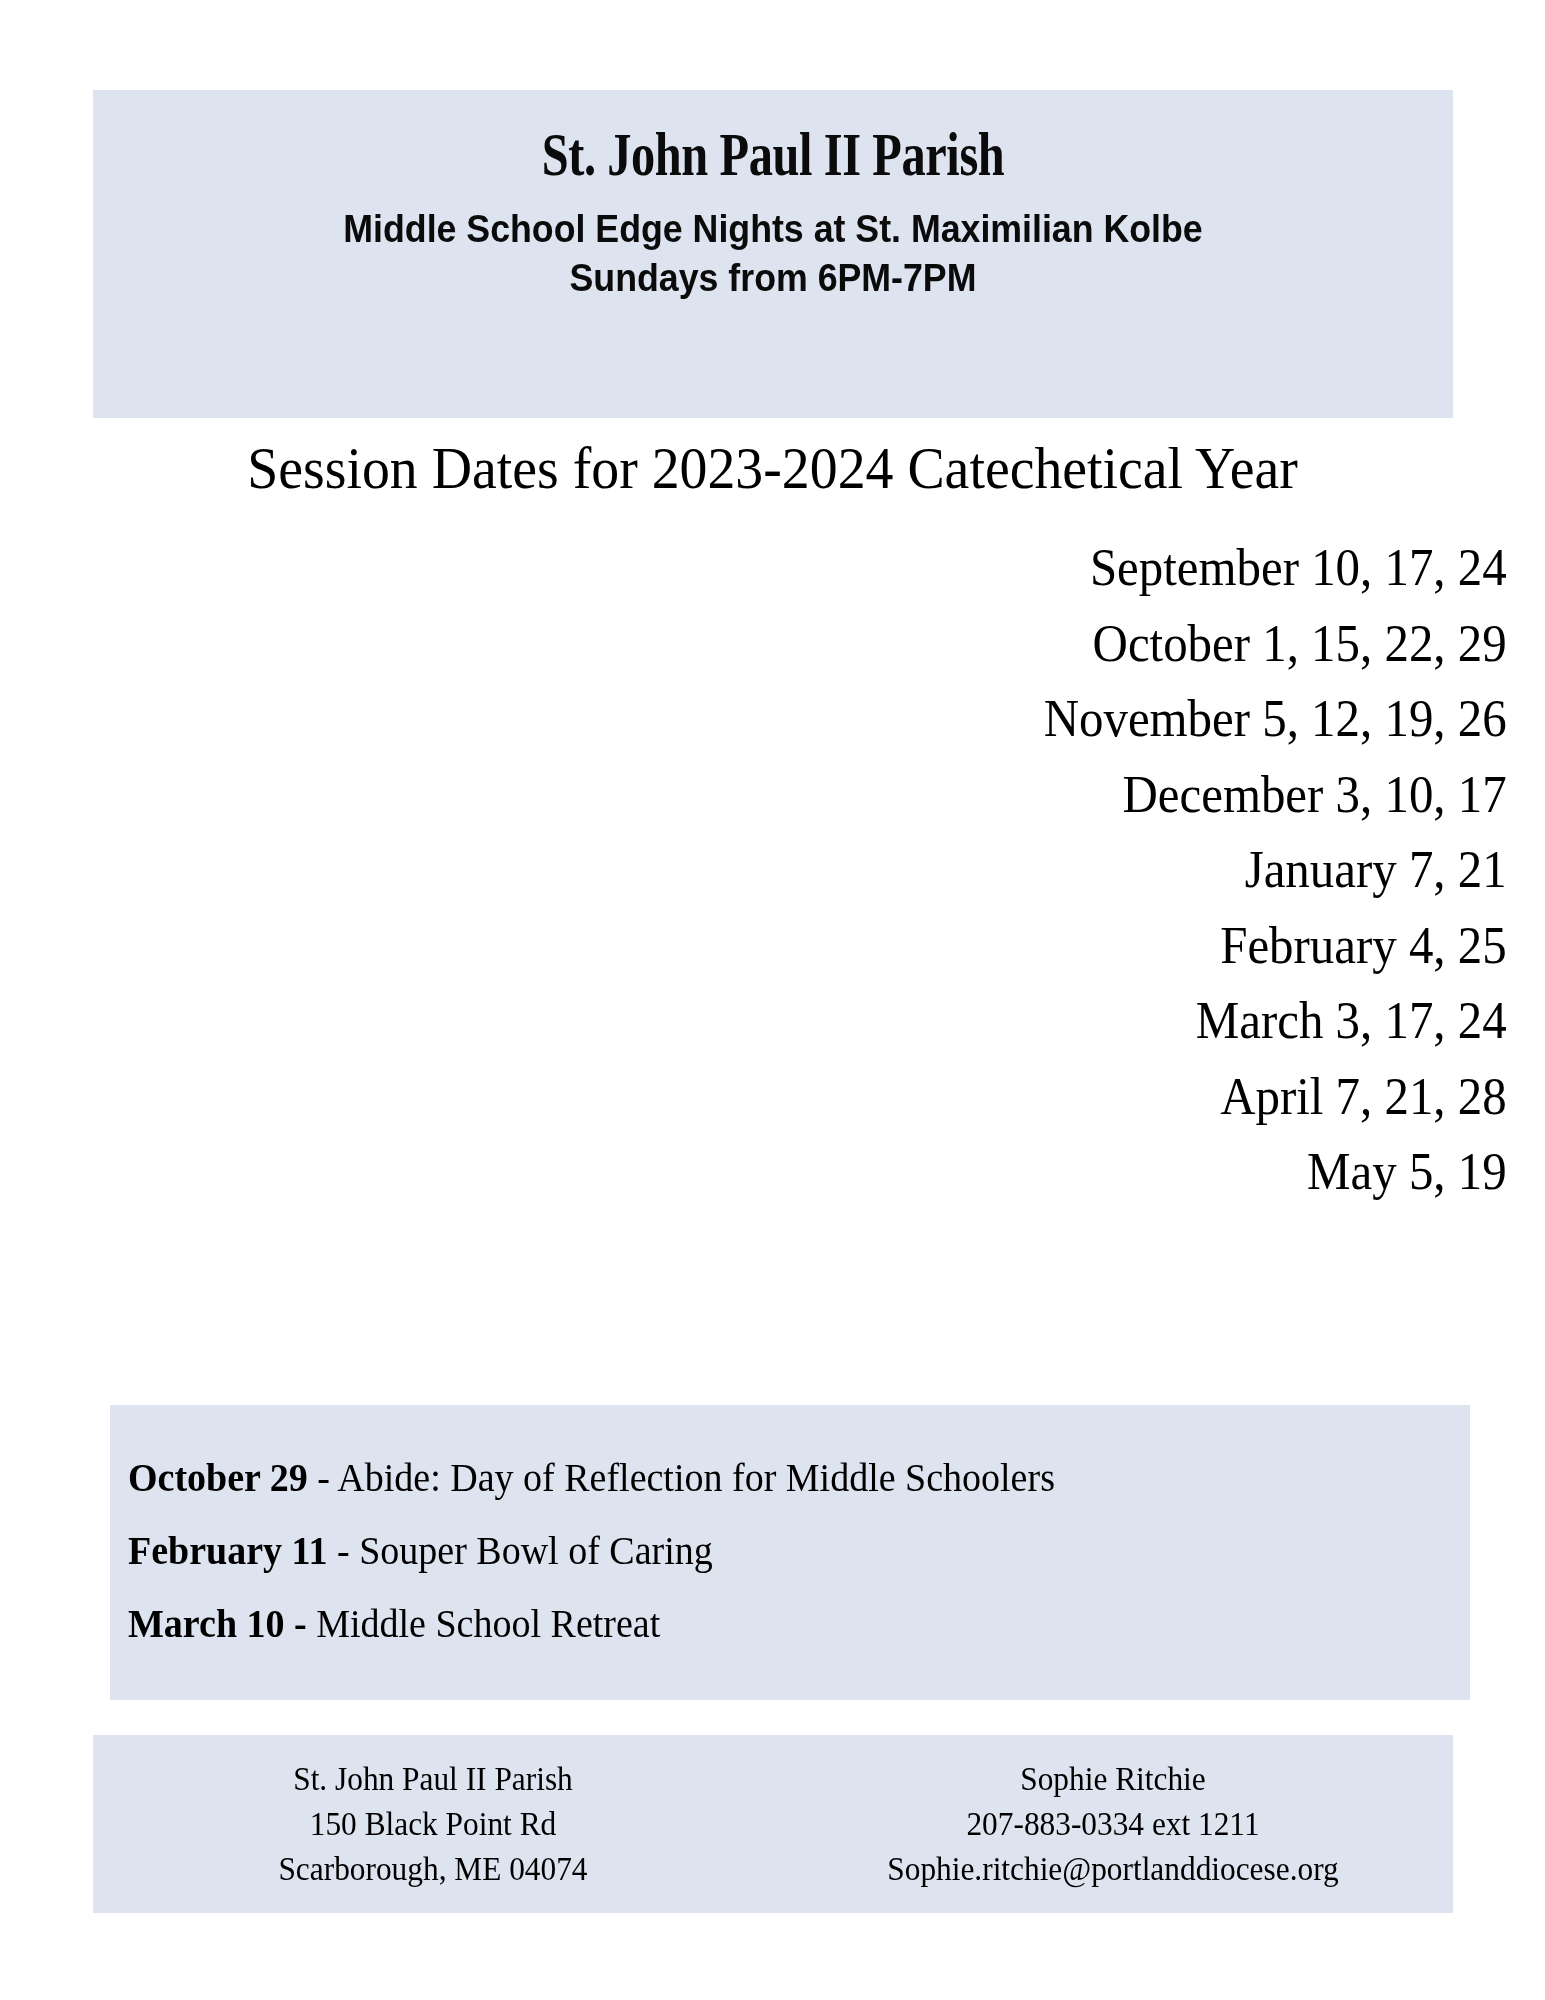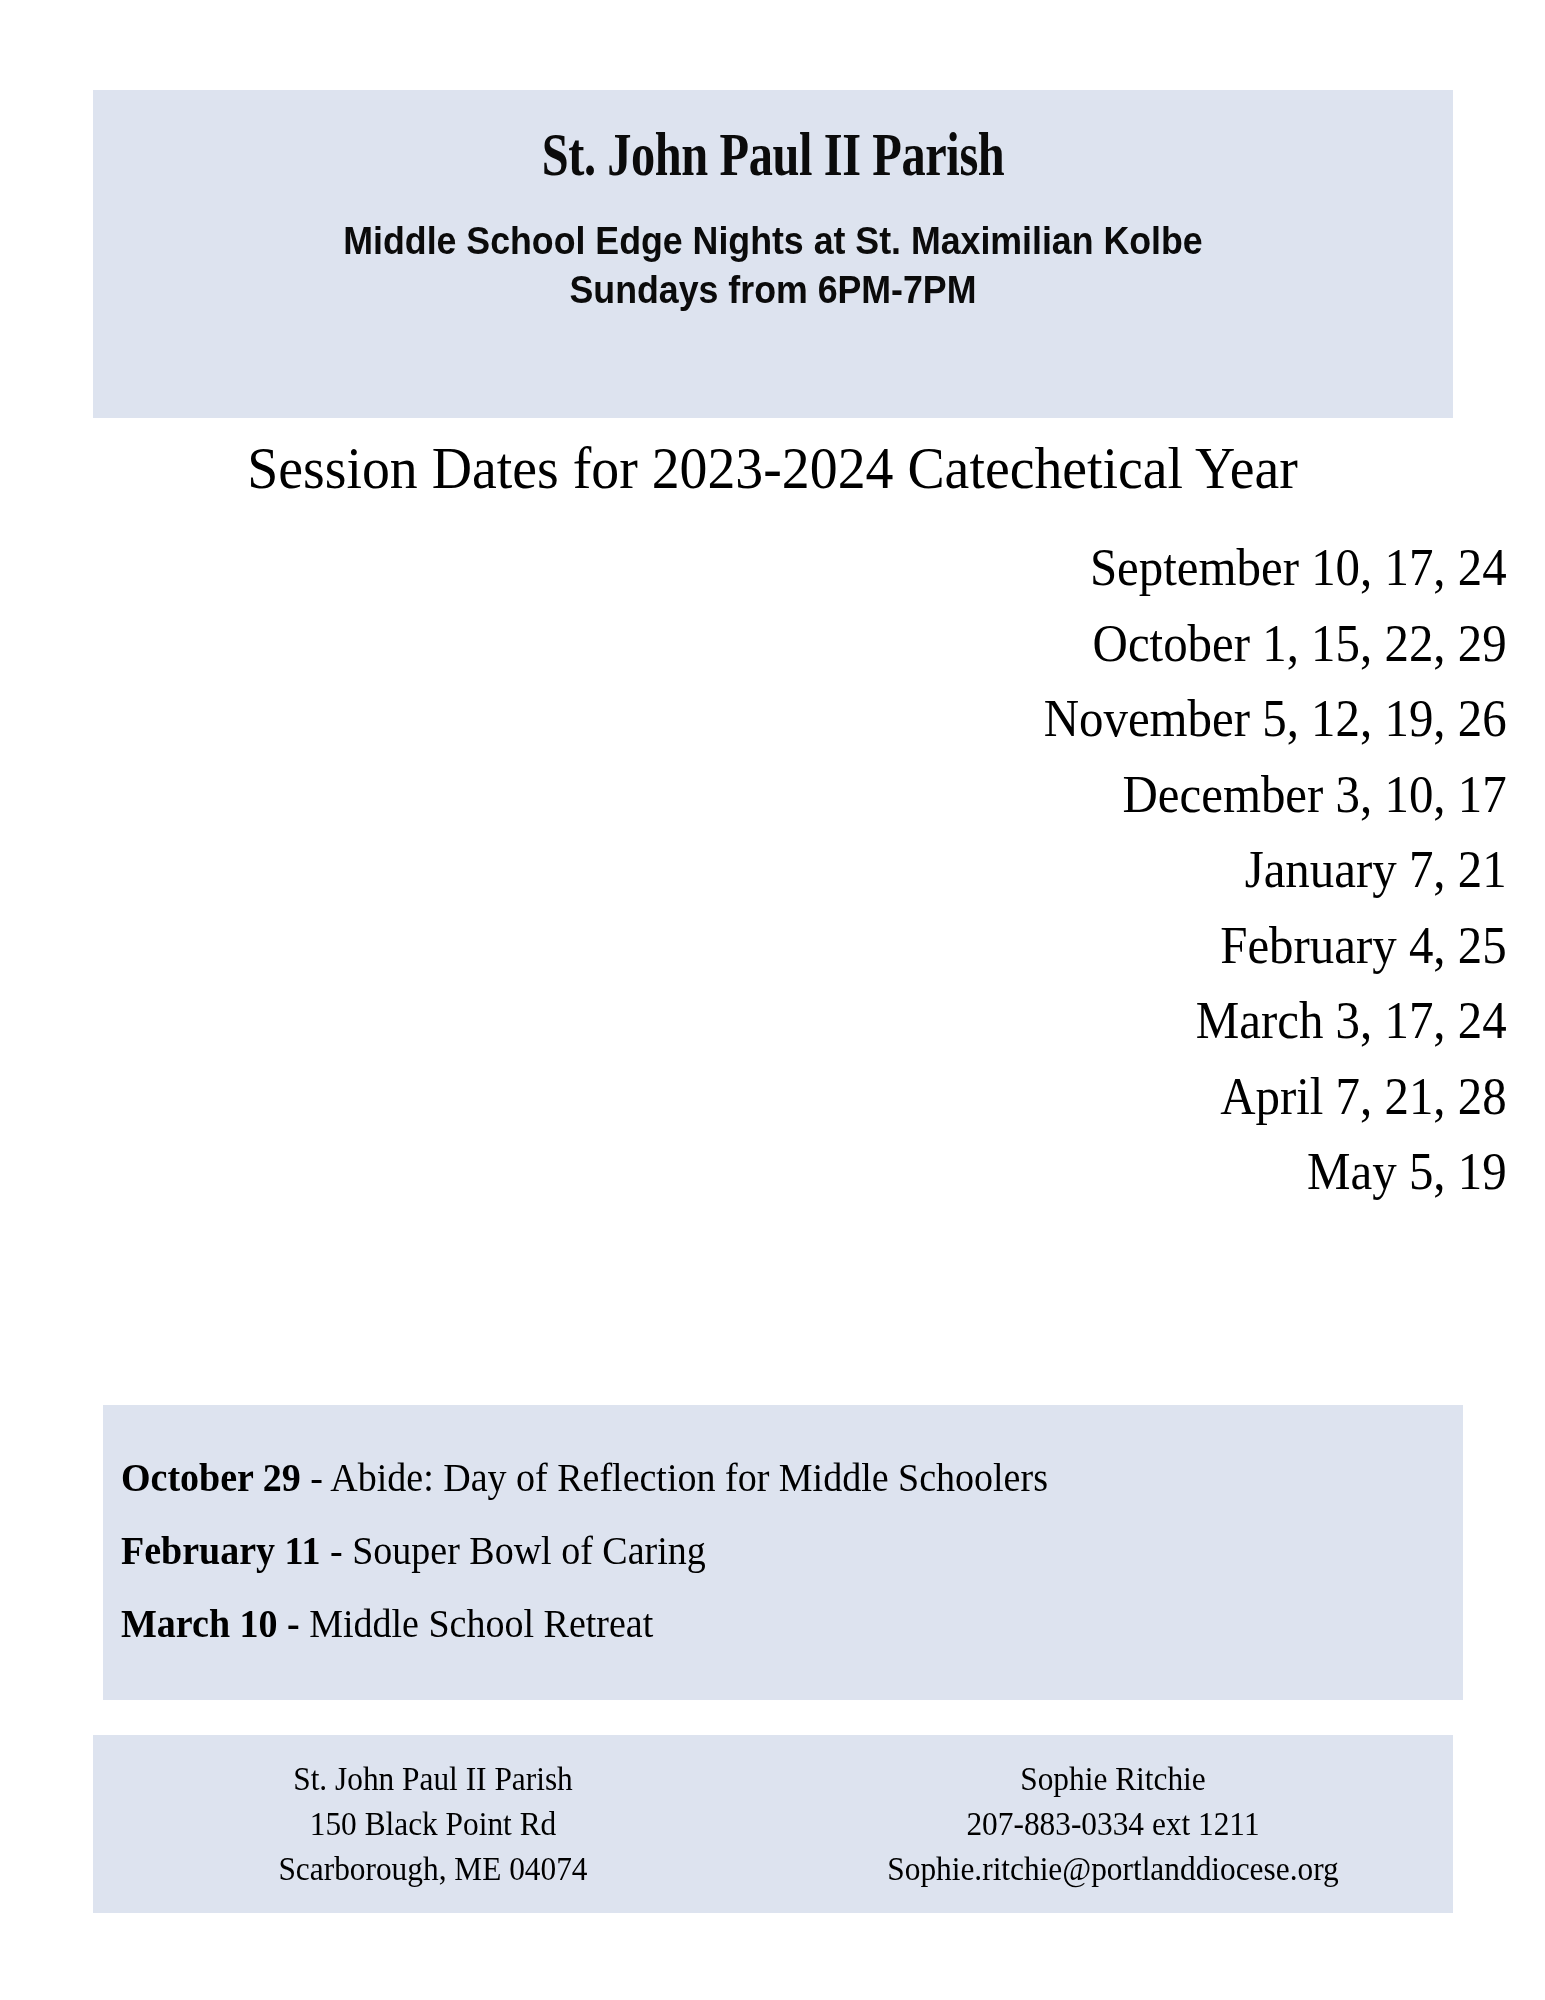--- a/index.html
+++ b/index.html
@@ -42,21 +42,21 @@
     line-height: 1.05;
     letter-spacing: -0.5px;
     transform: scaleX(0.78);
     transform-origin: center center;
     white-space: nowrap;
     margin: 0;
     padding: 0;
     color: #0b0b0b;
   }
   .header-sub-wrap {
-    margin-top: 30px;
+    margin-top: 18px;
     text-align: center;
   }
   .header-sub {
     font-family: "Liberation Sans", "DejaVu Sans", sans-serif;
     font-weight: bold;
     font-size: 38px;
     line-height: 1.30;
     letter-spacing: 0px;
     transform: scaleX(0.94);
     transform-origin: center center;
@@ -92,21 +92,21 @@
     font-size: 52px;
     line-height: 75.5px;
     white-space: nowrap;
     transform: scaleX(0.94);
     transform-origin: center center;
   }
 
   
   .events-band {
     position: absolute;
-    left: 103px;
+    left: 110px;
     top: 1405px;
     width: 1360px;
     height: 295px;
     background: #dde3ef;
     box-sizing: border-box;
     padding: 36px 0 0 18px;
   }
   .event-row {
     font-size: 40px;
     line-height: 73px;

